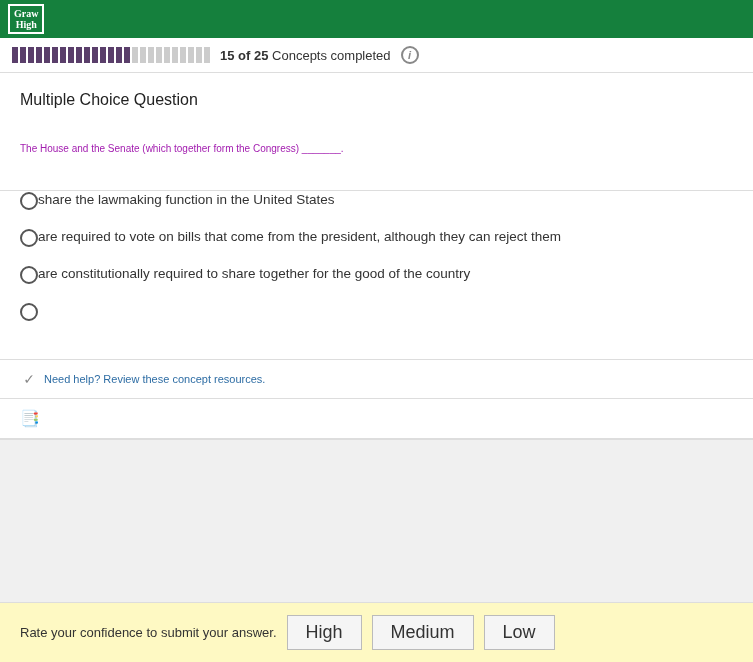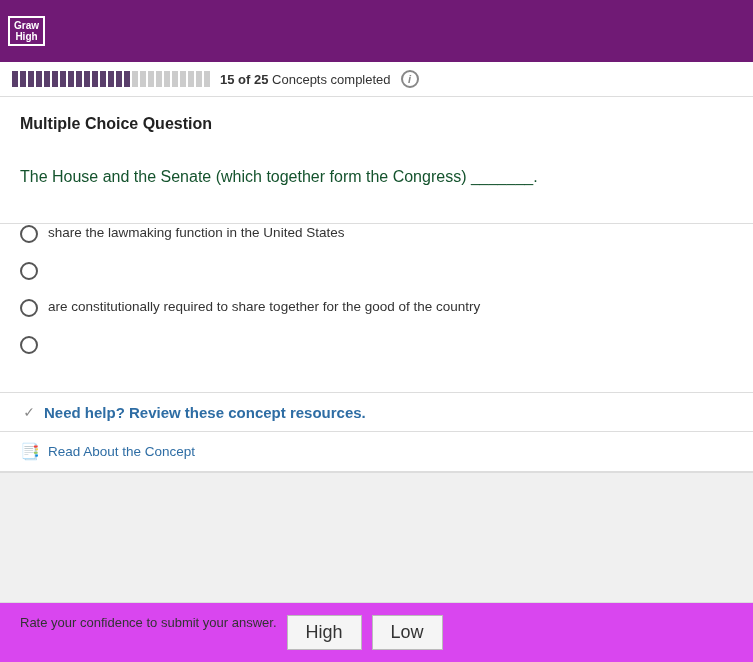--- a/index.html
+++ b/index.html
@@ -6,24 +6,25 @@
     body {
       font-family: Arial, Helvetica, sans-serif;
       background: #f0f0f0;
       width: 753px;
       min-height: 662px;
       overflow: hidden;
     }
 
     
     .header {
-      background: #701a75;
-      padding: 16px 8px;
-      display: flex;
-      align-items: center;
+      background: #15803d;
+      padding: 4px 8px;
+      display: flex;
+      align-items: center;
+      font-family: Liberation Serif, serif;
     }
     .logo-box {
       border: 2px solid #fff;
       color: #fff;
       font-size: 10px;
       font-weight: bold;
       line-height: 1.1;
       padding: 2px 4px;
       text-align: center;
     }
@@ -74,41 +75,40 @@
 
     
     .main-content {
       background: #fff;
       margin: 0;
       padding: 18px 20px 10px 20px;
       border-bottom: 1px solid #ddd;
     }
     .question-type {
       font-size: 16px;
-      font-weight: bold;
+      font-weight: normal;
       color: #222;
       margin-bottom: 28px;
     }
     .question-text {
-      font-size: 16px;
-      color: #14532d;
+      font-size: 10px;
+      color: #a21caf;
       margin-bottom: 24px;
       line-height: 1.5;
       margin-top: 32px;
     }
 
     
     .options-area {
       padding: 0 20px 20px 20px;
       background: #fff;
     }
     .option-row {
       display: flex;
       align-items: flex-end;
-      gap: 10px;
       margin-bottom: 18px;
       cursor: pointer;
     }
     .option-radio {
       width: 18px;
       height: 18px;
       border-radius: 50%;
       border: 2px solid #555;
       margin-top: 1px;
       flex-shrink: 0;
@@ -145,23 +145,23 @@
     .chevron-icon {
       width: 18px;
       height: 18px;
       display: flex;
       align-items: center;
       justify-content: center;
       color: #888;
       font-size: 14px;
     }
     .help-toggle-text {
-      font-size: 15px;
+      font-size: 11px;
       color: #2e6da4;
-      font-weight: bold;
+      font-weight: normal;
     }
 
     
     .read-concept-row {
       background: #fff;
       padding: 10px 20px;
       display: flex;
       align-items: center;
       gap: 8px;
       border-bottom: 2px solid #ddd;
@@ -171,24 +171,24 @@
       font-size: 16px;
       color: #555;
     }
     .read-concept-text {
       font-size: 13.5px;
       color: #2e6da4;
     }
 
     
     .footer {
-      background: #d946ef;
+      background: #fef9c3;
       padding: 12px 20px;
       display: flex;
-      align-items: flex-start;
+      align-items: center;
       gap: 10px;
       border-top: 1px solid #ddd;
       position: fixed;
       bottom: 0;
       width: 753px;
     }
     .footer-label {
       font-size: 13px;
       color: #333;
     }
@@ -252,20 +252,21 @@
   <div class="question-text">The House and the Senate (which together form the Congress) _______.</div>
 </div>
 
 <div class="options-area">
   <div class="option-row">
     <div class="option-radio"></div>
     <span class="option-label">share the lawmaking function in the United States</span>
   </div>
   <div class="option-row">
     <div class="option-radio"></div>
+    <span class="option-label">are required to vote on bills that come from the president, although they can reject them</span>
   </div>
   <div class="option-row">
     <div class="option-radio"></div>
     <span class="option-label">are constitutionally required to share together for the good of the country</span>
   </div>
   <div class="option-row">
     <div class="option-radio"></div>
   </div>
 </div>
 
@@ -273,20 +274,20 @@
 
 <div class="help-section">
   <div class="help-toggle-row">
     <span class="chevron-icon">✓</span>
     <span class="help-toggle-text">Need help? Review these concept resources.</span>
   </div>
 </div>
 
 <div class="read-concept-row">
   <span class="book-icon">📑</span>
-  <span class="read-concept-text">Read About the Concept</span>
 </div>
 
 <div class="footer">
   <span class="footer-label">Rate your confidence to submit your answer.</span>
   <button class="confidence-btn">High</button>
+  <button class="confidence-btn">Medium</button>
   <button class="confidence-btn">Low</button>
 </div>
 
 </body></html>

